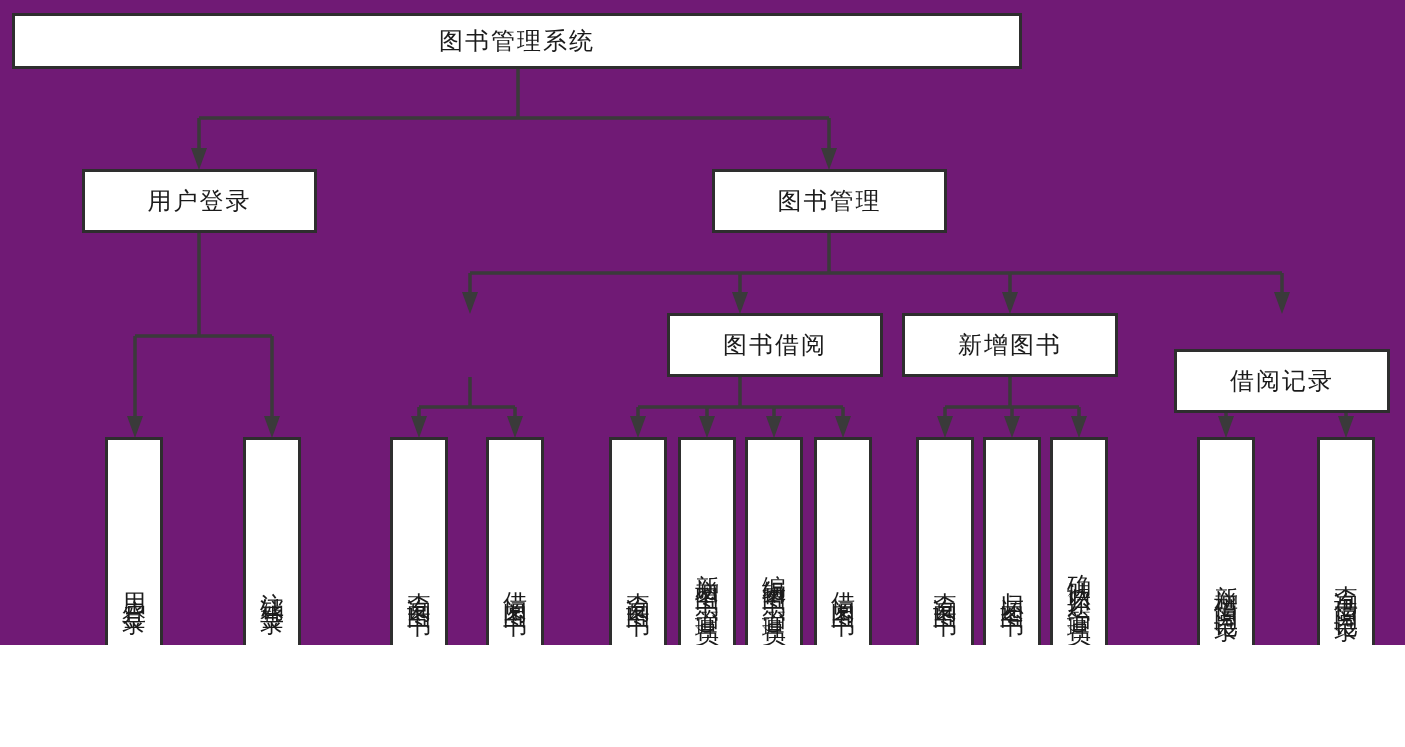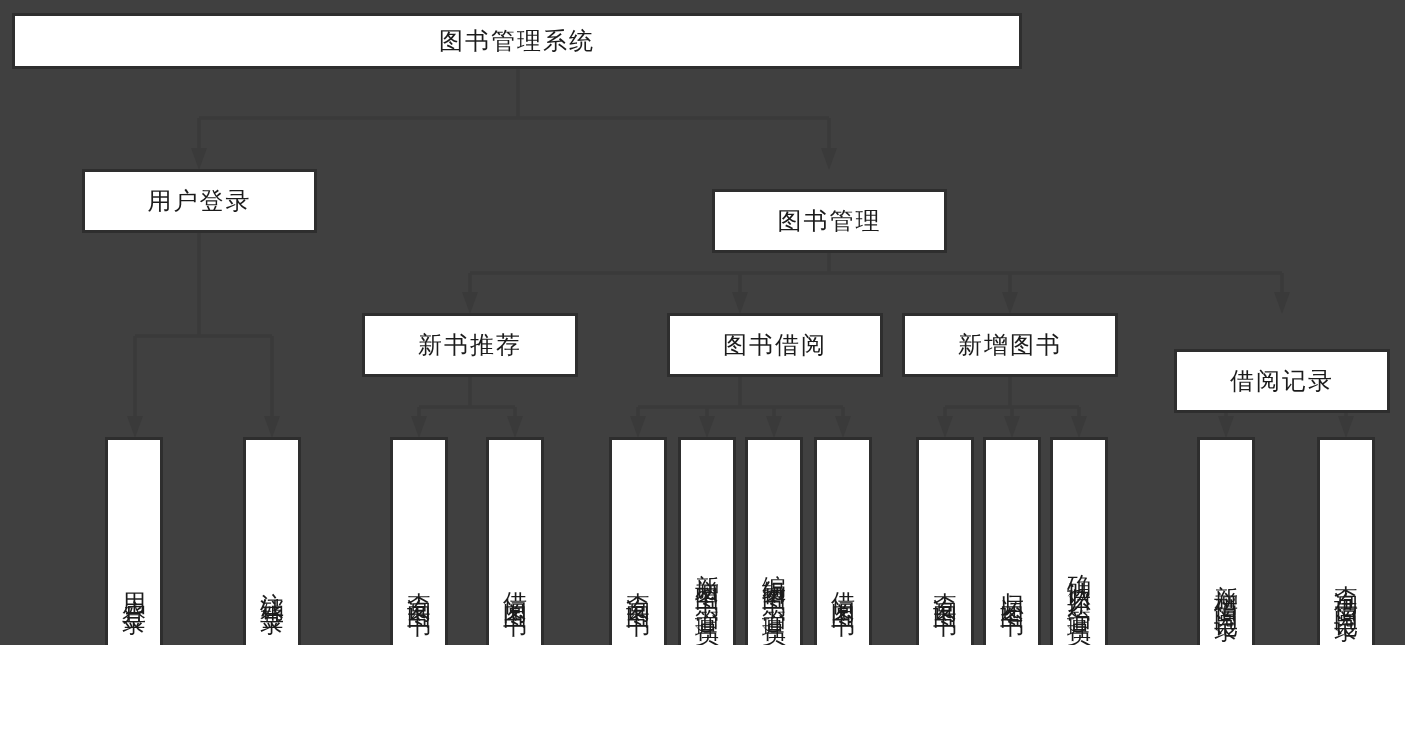--- a/index.html
+++ b/index.html
@@ -5,21 +5,21 @@
   html, body {
     margin: 0;
     padding: 0;
     background: #ffffff;
     font-family: "Liberation Sans", "DejaVu Sans", sans-serif;
   }
   #canvas {
     position: relative;
     width: 1405px;
     height: 645px;
-    background: #404040;
+    background: #701a75;
     overflow: hidden;
   }
   #edges {
     position: absolute;
     left: 0;
     top: 0;
     width: 1405px;
     height: 747px;
   }
   .box {
@@ -30,21 +30,21 @@
     display: flex;
     align-items: center;
     justify-content: center;
     color: #1b1b1b;
     font-size: 24px;
     letter-spacing: 2px;
     white-space: nowrap;
   }
   .root-box    { left: 12px;  top: 13px;  width: 1010px; height: 56px; }
   .l2-login    { left: 82px;  top: 169px; width: 235px;  height: 64px; }
-  .l2-mgmt     { left: 712px; top: 169px; width: 235px;  height: 64px; margin-top: 20px; }
+  .l2-mgmt     { left: 712px; top: 169px; width: 235px;  height: 64px; }
   .l3          { top: 313px;  width: 216px; height: 64px; }
   .l3-newbook  { left: 362px; }
   .l3-borrow   { left: 667px; }
   .l3-current  { left: 902px; }
   .l3-records  { left: 1174px; margin-top: 36px; }
   .leaf {
     top: 437px;
     width: 58px;
     height: 299px;
     writing-mode: vertical-rl;
@@ -111,21 +111,20 @@
       <polygon points="1218,416 1234,416 1226,438"></polygon>
       <polygon points="1338,416 1354,416 1346,438"></polygon>
     </g>
   </svg>
 
   <div class="box root-box">图书管理系统</div>
 
   <div class="box l2-login">用户登录</div>
   <div class="box l2-mgmt">图书管理</div>
 
-  <div class="box l3 l3-newbook">新书推荐</div>
   <div class="box l3 l3-borrow">图书借阅</div>
   <div class="box l3 l3-current">新增图书</div>
   <div class="box l3 l3-records">借阅记录</div>
 
   <div class="box leaf lf-1">用户登录</div>
   <div class="box leaf lf-2">注销登录</div>
   <div class="box leaf lf-3">查询图书</div>
   <div class="box leaf lf-4">借阅图书</div>
   <div class="box leaf lf-5">查询图书</div>
   <div class="box leaf lf-6">新增图书（管理员）</div>

